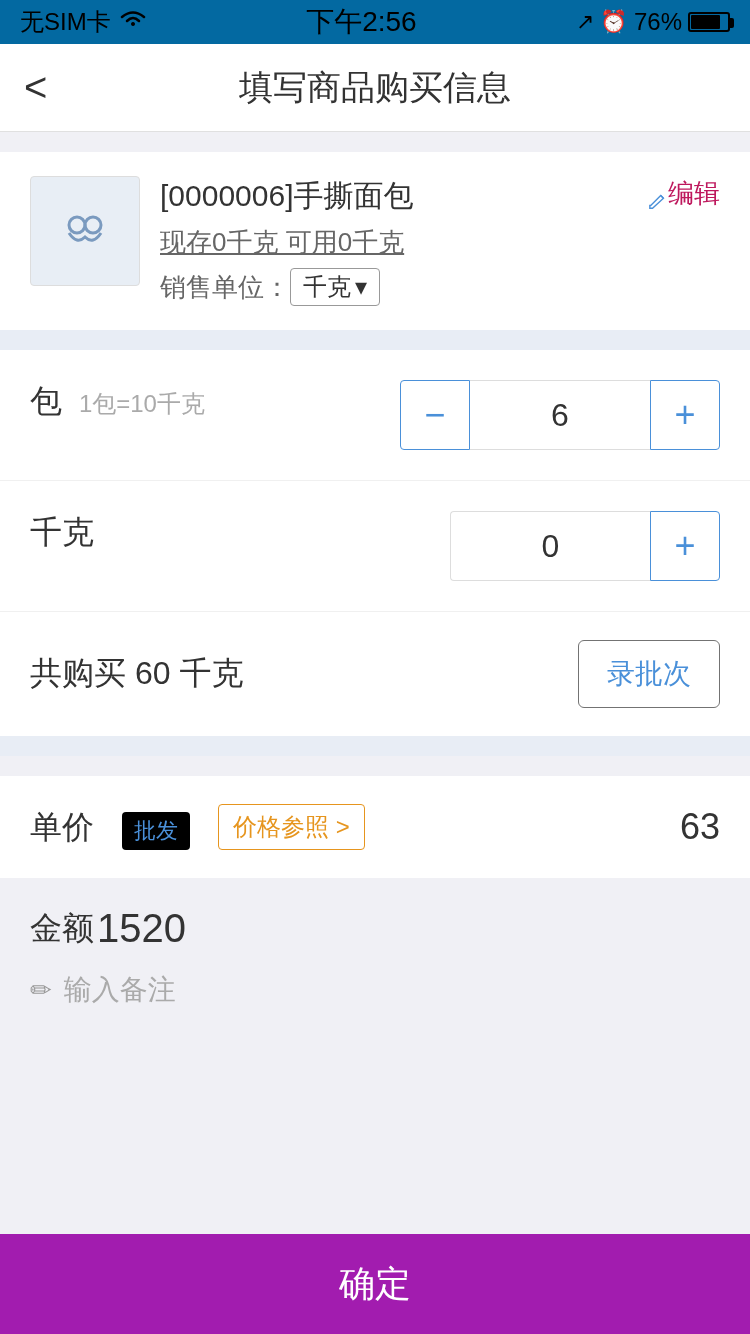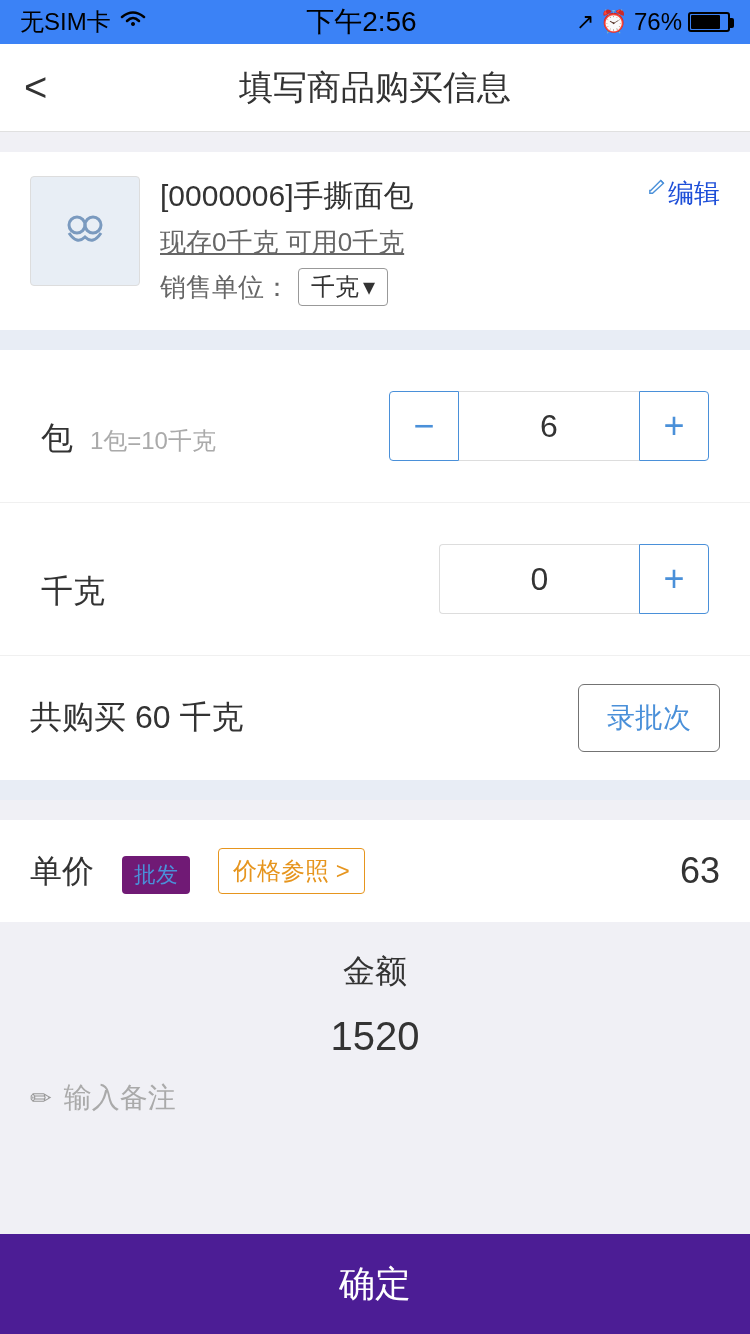--- a/index.html
+++ b/index.html
@@ -9,21 +9,21 @@
       min-height: 1334px;
       font-family: -apple-system, 'PingFang SC', 'Helvetica Neue', sans-serif;
       background: #f0f0f5;
       font-size: 28px;
       color: #333;
     }
 
     
     .status-bar {
       height: 44px;
-      background: #3b82f6;
+      background: #0369a1;
       display: flex;
       align-items: center;
       justify-content: space-between;
       padding: 0 20px;
       font-size: 24px;
       color: #000;
     }
     .status-left { display: flex; align-items: center; gap: 8px; }
     .status-center { font-size: 28px; font-weight: 500; }
     .status-right { display: flex; align-items: center; gap: 6px; font-size: 24px; }
@@ -75,42 +75,42 @@
       background: #e8eef5;
       border: 1px solid #ddd;
       border-radius: 4px;
       display: flex; align-items: center; justify-content: center;
       flex-shrink: 0;
     }
     .product-thumb svg { width: 60px; height: 60px; }
     .product-info { flex: 1; }
     .product-title { font-size: 30px; color: #333; font-weight: 500; margin-bottom: 8px; }
     .product-stock { font-size: 26px; color: #666; margin-bottom: 8px; text-decoration: underline; }
-    .product-unit { font-size: 26px; color: #666; display: flex; align-items: center; gap: 8px; }
+    .product-unit { font-size: 26px; color: #666; display: flex; align-items: center; gap: 0; }
     .unit-badge {
       border: 1px solid #999; border-radius: 4px;
       padding: 2px 12px; font-size: 24px; color: #333;
       display: inline-flex; align-items: center; gap: 4px;
     }
     .edit-btn {
-      color: #1d4ed8; font-size: 26px; display: flex; align-items: flex-start; 
+      color: #be185d; font-size: 26px; display: flex; align-items: flex-end; 
     }
     .edit-btn svg { width: 20px; height: 20px; }
 
     
     .section-divider {
       height: 20px; background: #e8edf5;
     }
 
     
     .input-section { background: #fff; }
     .input-row {
       display: flex;
-      align-items: flex-end;
-      padding: 41px;
+      align-items: flex-start;
+      padding: 30px;
       border-bottom: 1px solid #f0f0f0;
       gap: 20px;
     }
     .input-label { font-size: 32px; color: #333; flex: 1; }
     .input-hint { font-size: 24px; color: #aaa; margin-left: 8px; }
     .input-controls {
       display: flex; align-items: center; gap: 0;
     }
     .ctrl-btn {
       width: 70px; height: 70px;
@@ -161,21 +161,21 @@
       background: #fff;
       margin-top: 20px;
       padding: 28px 30px;
       display: flex;
       align-items: center;
       justify-content: space-between;
     }
     .price-left { display: flex; align-items: flex-end; gap: 28px; }
     .price-label { font-size: 32px; color: #333; }
     .price-type-badge {
-      background: #701a75;
+      background: #000000;
       color: #4a90d9;
       font-size: 22px;
       padding: 4px 12px;
       border-radius: 4px;
     }
     .price-ref-btn {
       border: 1px solid #e6951e;
       color: #e6951e;
       background: #fff;
       font-size: 24px;
@@ -184,34 +184,34 @@
       display: flex; align-items: center; gap: 4px;
       cursor: pointer;
     }
     .price-value { font-size: 36px; color: #333; font-weight: 500; }
 
     
     .amount-section {
       background: #f0f0f5;
       padding: 28px 30px;
     }
-    .amount-row { display: flex; align-items: center; gap: 20px; margin-bottom: 20px; flex-direction: column; }
+    .amount-row { display: flex; align-items: center; gap: 3px; margin-bottom: 20px; }
     .amount-label { font-size: 32px; color: #333; }
     .amount-value { font-size: 40px; color: #333; font-weight: 500; }
     .remark-row { display: flex; align-items: center; gap: 12px; cursor: pointer; }
     .remark-icon { color: #999; font-size: 26px; }
     .remark-text { font-size: 28px; color: #aaa; }
 
     
     .bottom-spacer { flex: 1; background: #f0f0f5; min-height: 300px; }
 
     
     .confirm-btn {
       position: fixed; bottom: 0; left: 0; width: 750px; height: 100px;
-      background: #4c1d95;
+      background: #a21caf;
       color: #fff;
       font-size: 36px;
       border: none;
       cursor: pointer;
       display: flex; align-items: center; justify-content: center;
     }
   </style>
 </head>
 <body>
 

